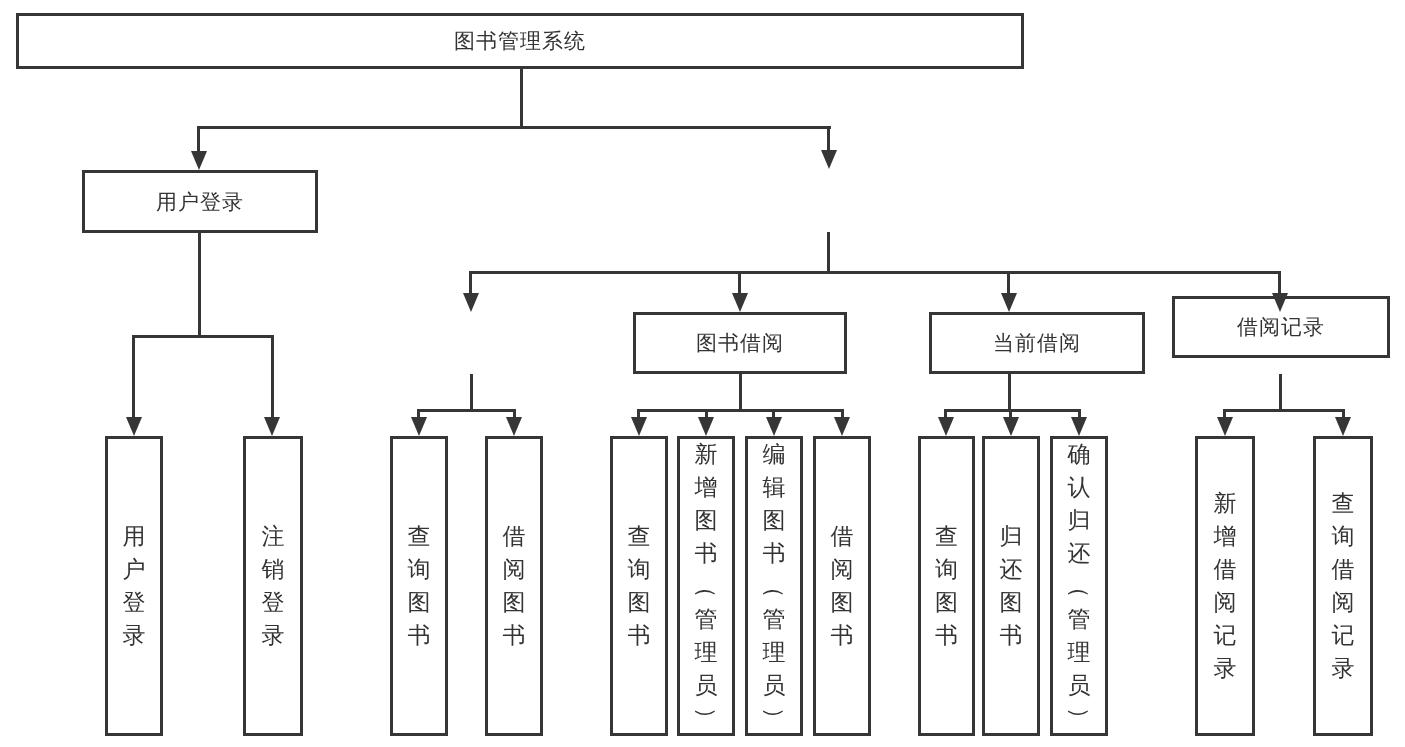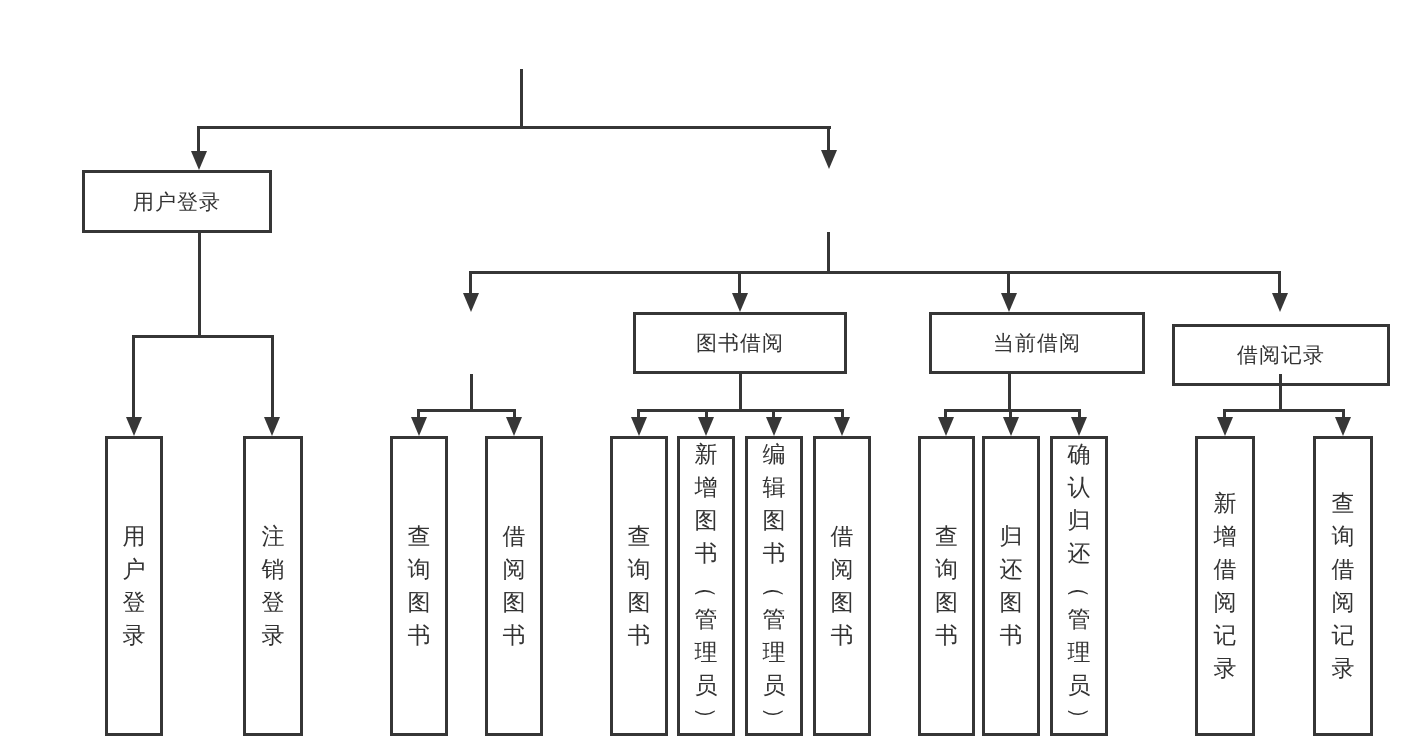--- a/index.html
+++ b/index.html
@@ -42,26 +42,27 @@
     opacity: 0.92;
     z-index: 5;
     white-space: nowrap;
   }
 </style>
 </head>
 <body>
 
 <div class="stage">
 
-
-  <div class="box hbox" style="left:82px; top:170px; width:190px; height:63px;">用户登录</div>
+  <div class="box hbox" style="left:16px; top:13px; width:1008px; height:56px;">图书管理系统</div>
+
+  <div class="box hbox" style="left:82px; top:170px; width:236px; height:63px;">用户登录</div>
 
   <div class="box hbox" style="left:633px; top:312px; width:214px; height:62px;">图书借阅</div>
   <div class="box hbox" style="left:901px; top:312px; width:216px; height:62px;margin-left:28px;">当前借阅</div>
-  <div class="box hbox" style="left:1172px; top:324px; width:218px; height:62px;">借阅记录</div>
+  <div class="box hbox" style="left:1172px; top:296px; width:218px; height:62px;">借阅记录</div>
 
   <div class="box vbox" style="left:105px; top:436px; width:58px; height:300px;">
       <span class="vchar">用</span>
       <span class="vchar">户</span>
       <span class="vchar">登</span>
       <span class="vchar">录</span>
     </div>
   <div class="box vbox" style="left:243px; top:436px; width:60px; height:300px;">
       <span class="vchar">注</span>
       <span class="vchar">销</span>

